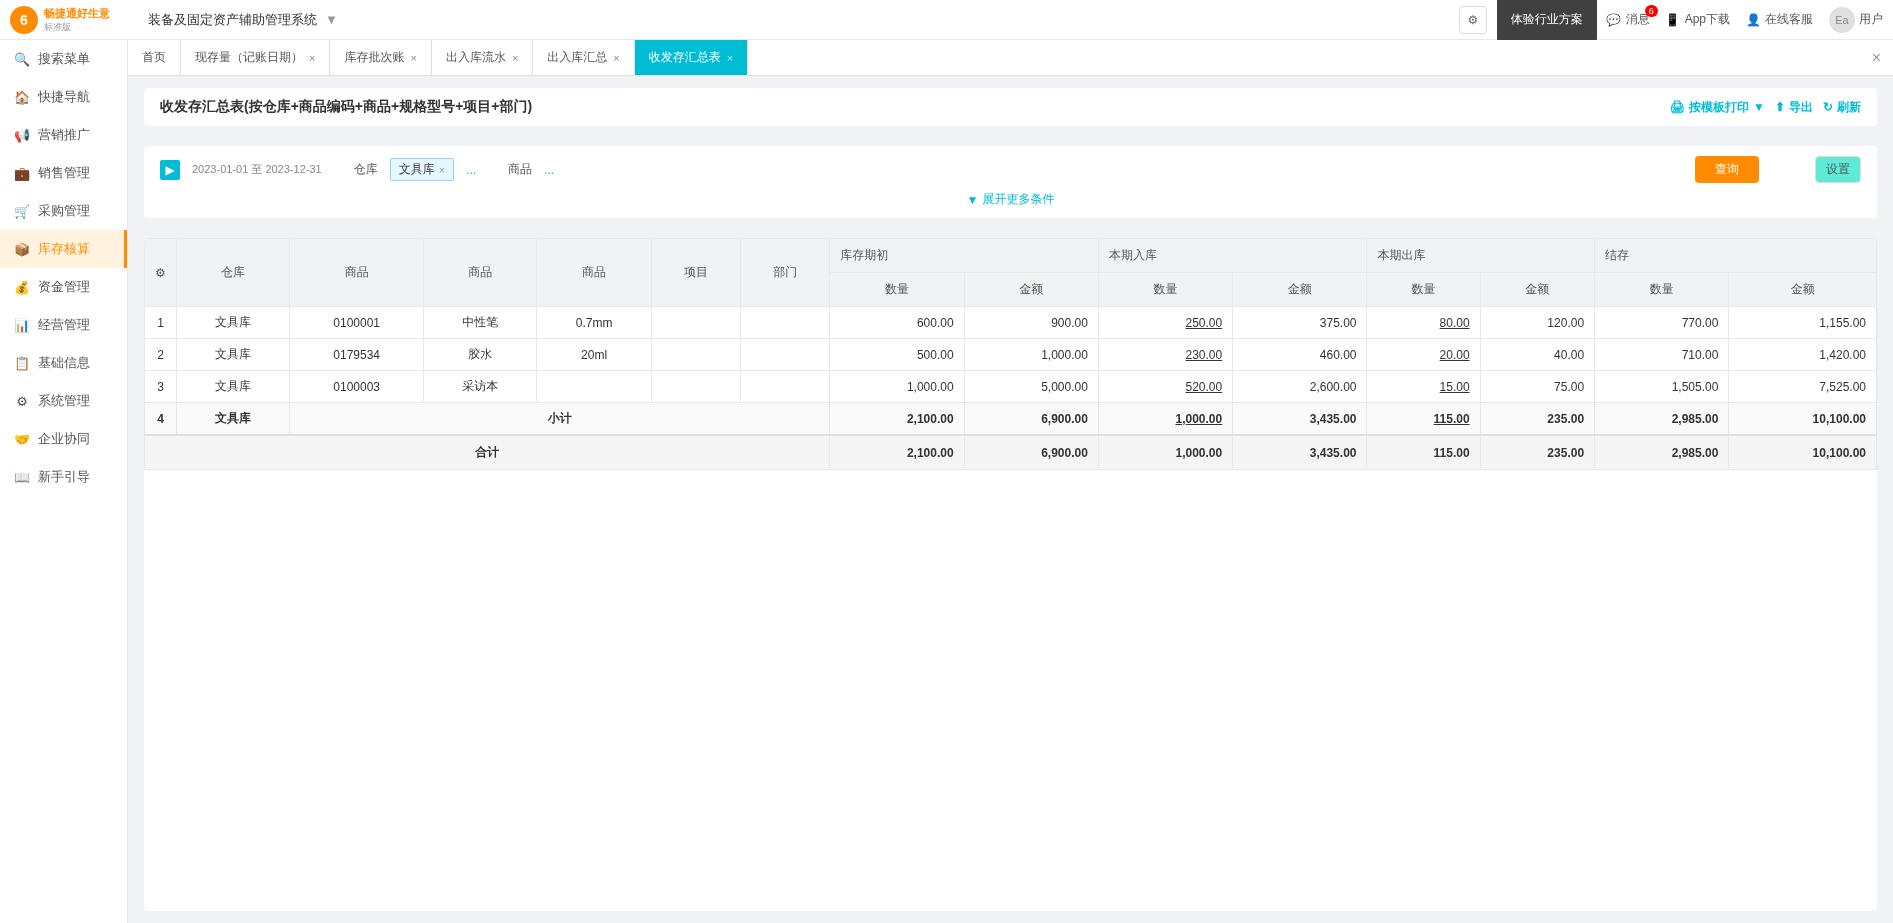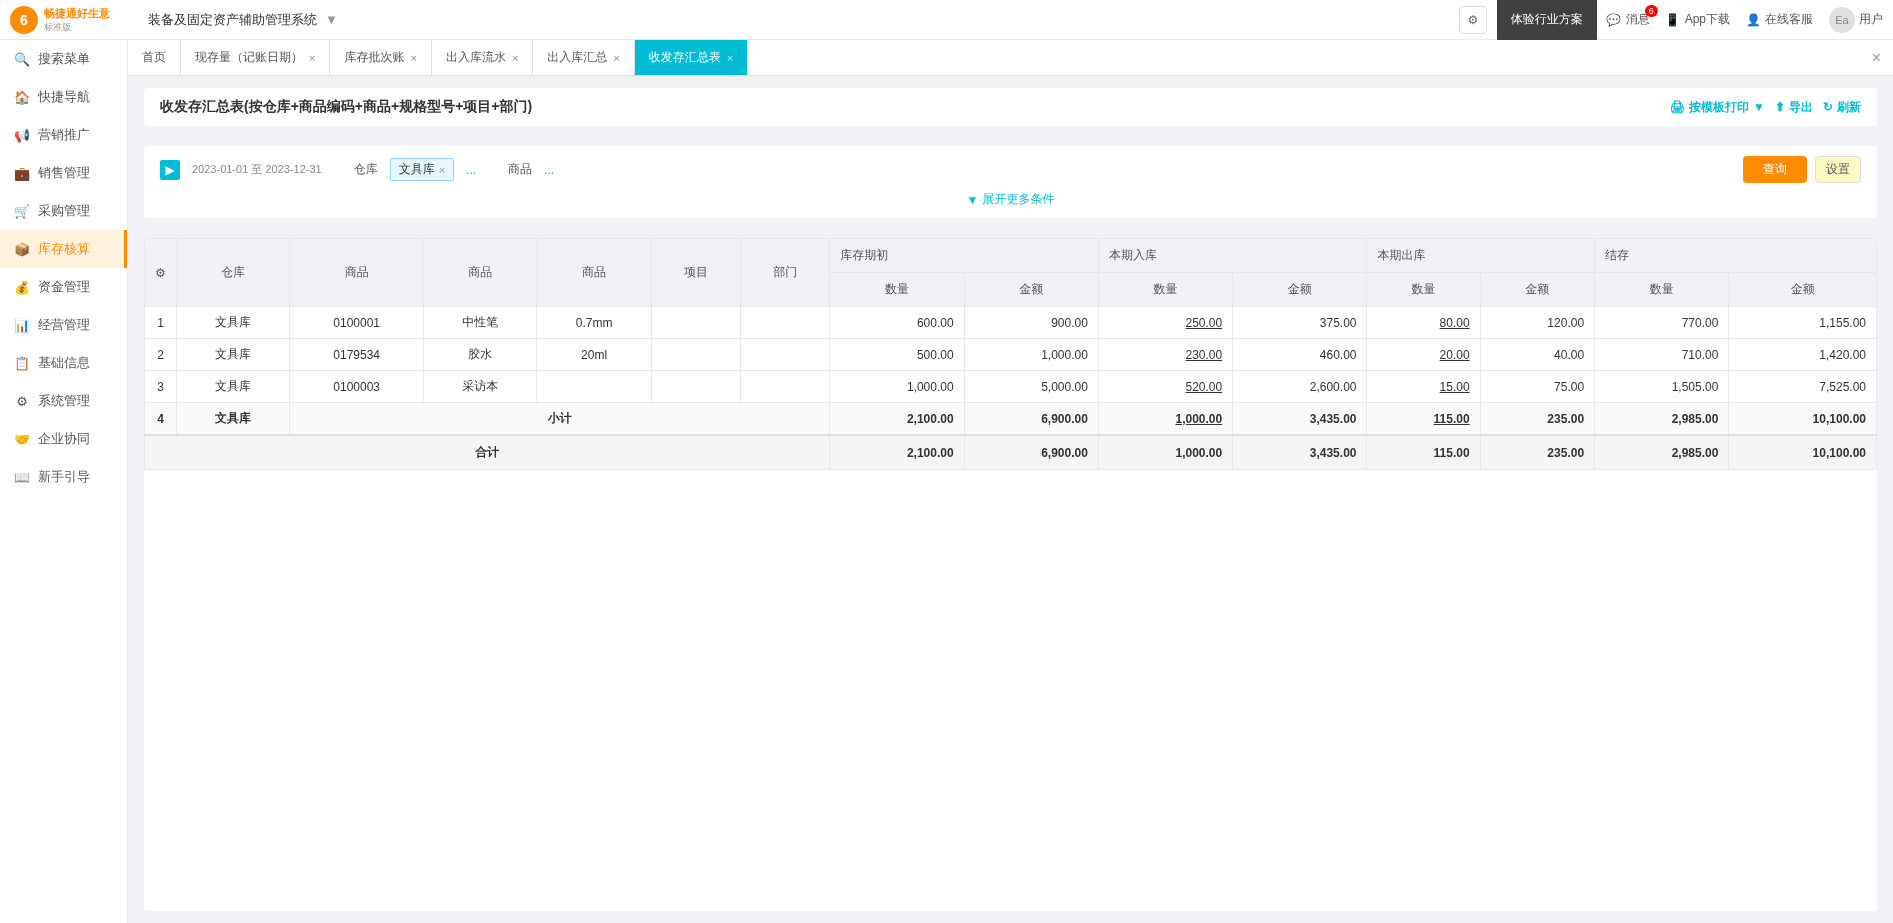--- a/index.html
+++ b/index.html
@@ -55,21 +55,21 @@
     .filter-arrow { width: 20px; height: 20px; background: #00bcd4; color: #fff; border-radius: 2px; display: flex; align-items: center; justify-content: center; cursor: pointer; font-size: 12px; flex-shrink: 0; }
     .date-shortcuts { display: flex; align-items: center; gap: 4px; }
     .date-btn { padding: 2px 8px; border: 1px solid #ddd; border-radius: 2px; cursor: pointer; color: #555; background: #fff; font-size: 11px; }
     .date-btn.active { background: #ff8c00; color: #fff; border-color: #ff8c00; }
     .date-range { font-size: 11px; color: #888; margin-top: 0; }
     .warehouse-tag { display: flex; align-items: center; gap: 4px; background: #e6f7ff; border: 1px solid #91d5ff; border-radius: 2px; padding: 2px 8px; font-size: 12px; color: #333; }
     .tag-close { cursor: pointer; color: #999; font-size: 11px; }
     .more-link { color: #00bcd4; cursor: pointer; font-size: 12px; }
     .expand-btn { display: flex; align-items: center; gap: 4px; color: #00bcd4; cursor: pointer; font-size: 12px; border: none; background: none; }
     .query-btn { background: #ff8c00; color: #fff; border: none; border-radius: 4px; padding: 5px 20px; cursor: pointer; font-size: 12px; }
-    .settings-btn { color: #555; border: 1px solid #ddd; border-radius: 4px; padding: 4px 10px; cursor: pointer; font-size: 12px; background: #fef9c3; }
+    .settings-btn { color: #555; border: 1px solid #ddd; border-radius: 4px; padding: 4px 10px; cursor: pointer; font-size: 12px; background: #5eead4; margin-left: 48px; }
 
     
     .table-container { background: #fff; border-radius: 4px; flex: 1; overflow: hidden; }
     table { width: 100%; border-collapse: collapse; font-size: 12px; }
     thead tr { background: #f0f2f5; }
     thead th { padding: 8px 10px; text-align: center; border: 1px solid #e8e8e8; color: #555; font-weight: normal; white-space: nowrap; }
     tbody tr { background: #fff; }
     tbody tr.subtotal { background: #fafafa; font-weight: bold; }
     tbody td { padding: 7px 10px; border: 1px solid #e8e8e8; text-align: center; color: #333; white-space: nowrap; }
     tbody td.num { text-align: right; }

